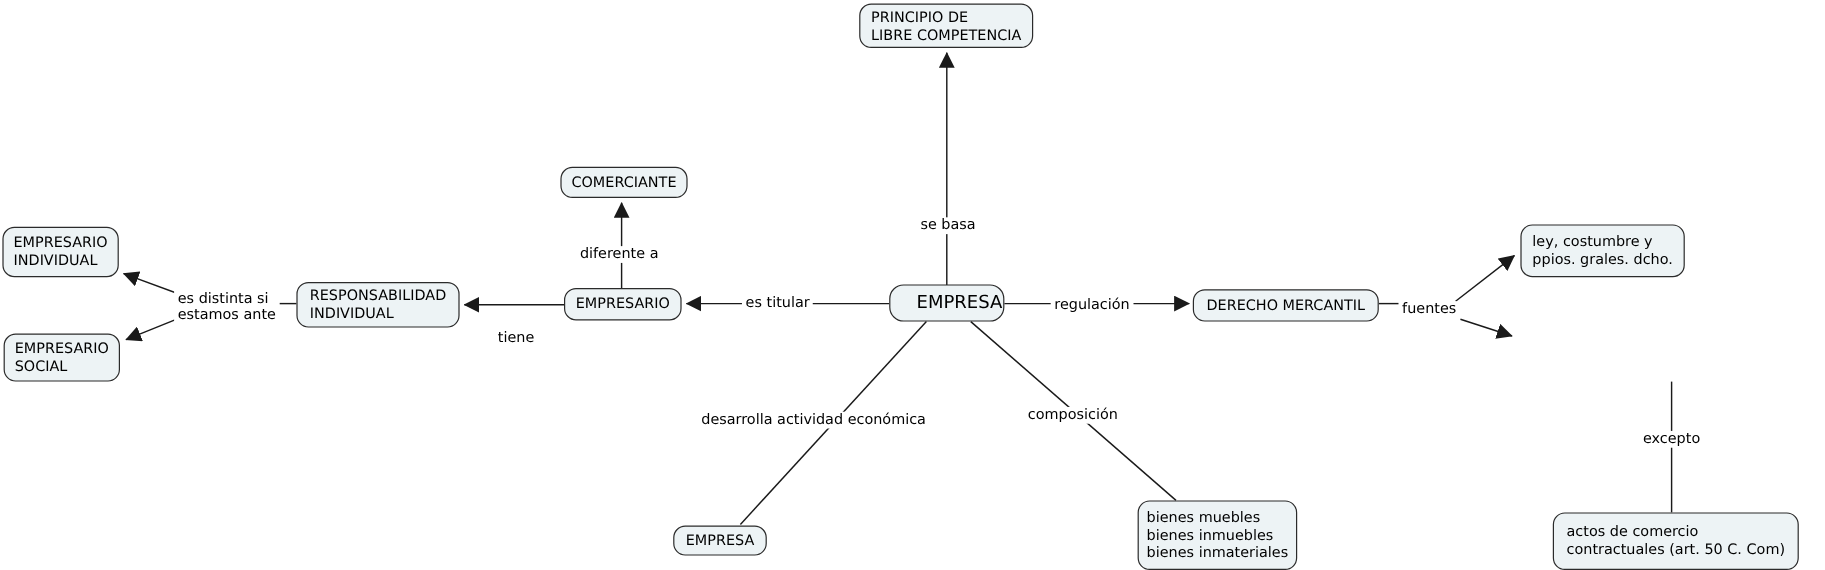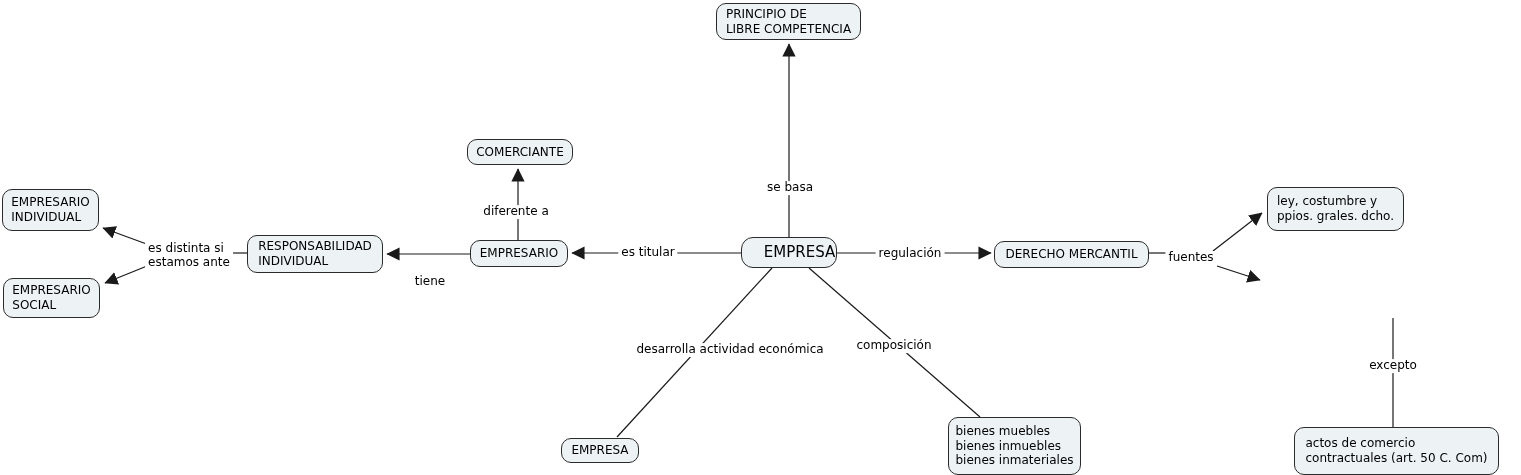--- a/index.html
+++ b/index.html
@@ -75,17 +75,17 @@
 bienes inmateriales</div>
 
   <span class="edge-label" style="left:790px;top:188px;">se basa</span>
   <span class="edge-label" style="left:516px;top:212px;">diferente a</span>
   <span class="edge-label" style="left:430px;top:254px;margin-top:28px;">tiene</span>
   <span class="edge-label" style="left:648px;top:253px;">es titular</span>
   <span class="edge-label" style="left:189px;top:256px;">es distinta si
 estamos ante</span>
   <span class="edge-label" style="left:910px;top:254px;">regulación</span>
   <span class="edge-label" style="left:1191px;top:258px;">fuentes</span>
-  <span class="edge-label" style="left:730px;top:350px;">desarrolla actividad económica</span>
+  <span class="edge-label" style="left:678px;top:350px;">desarrolla actividad económica</span>
   <span class="edge-label" style="left:894px;top:346px;">composición</span>
   <span class="edge-label" style="left:1393px;top:366px;">excepto</span>
 
 </div>
 
 </body></html>

